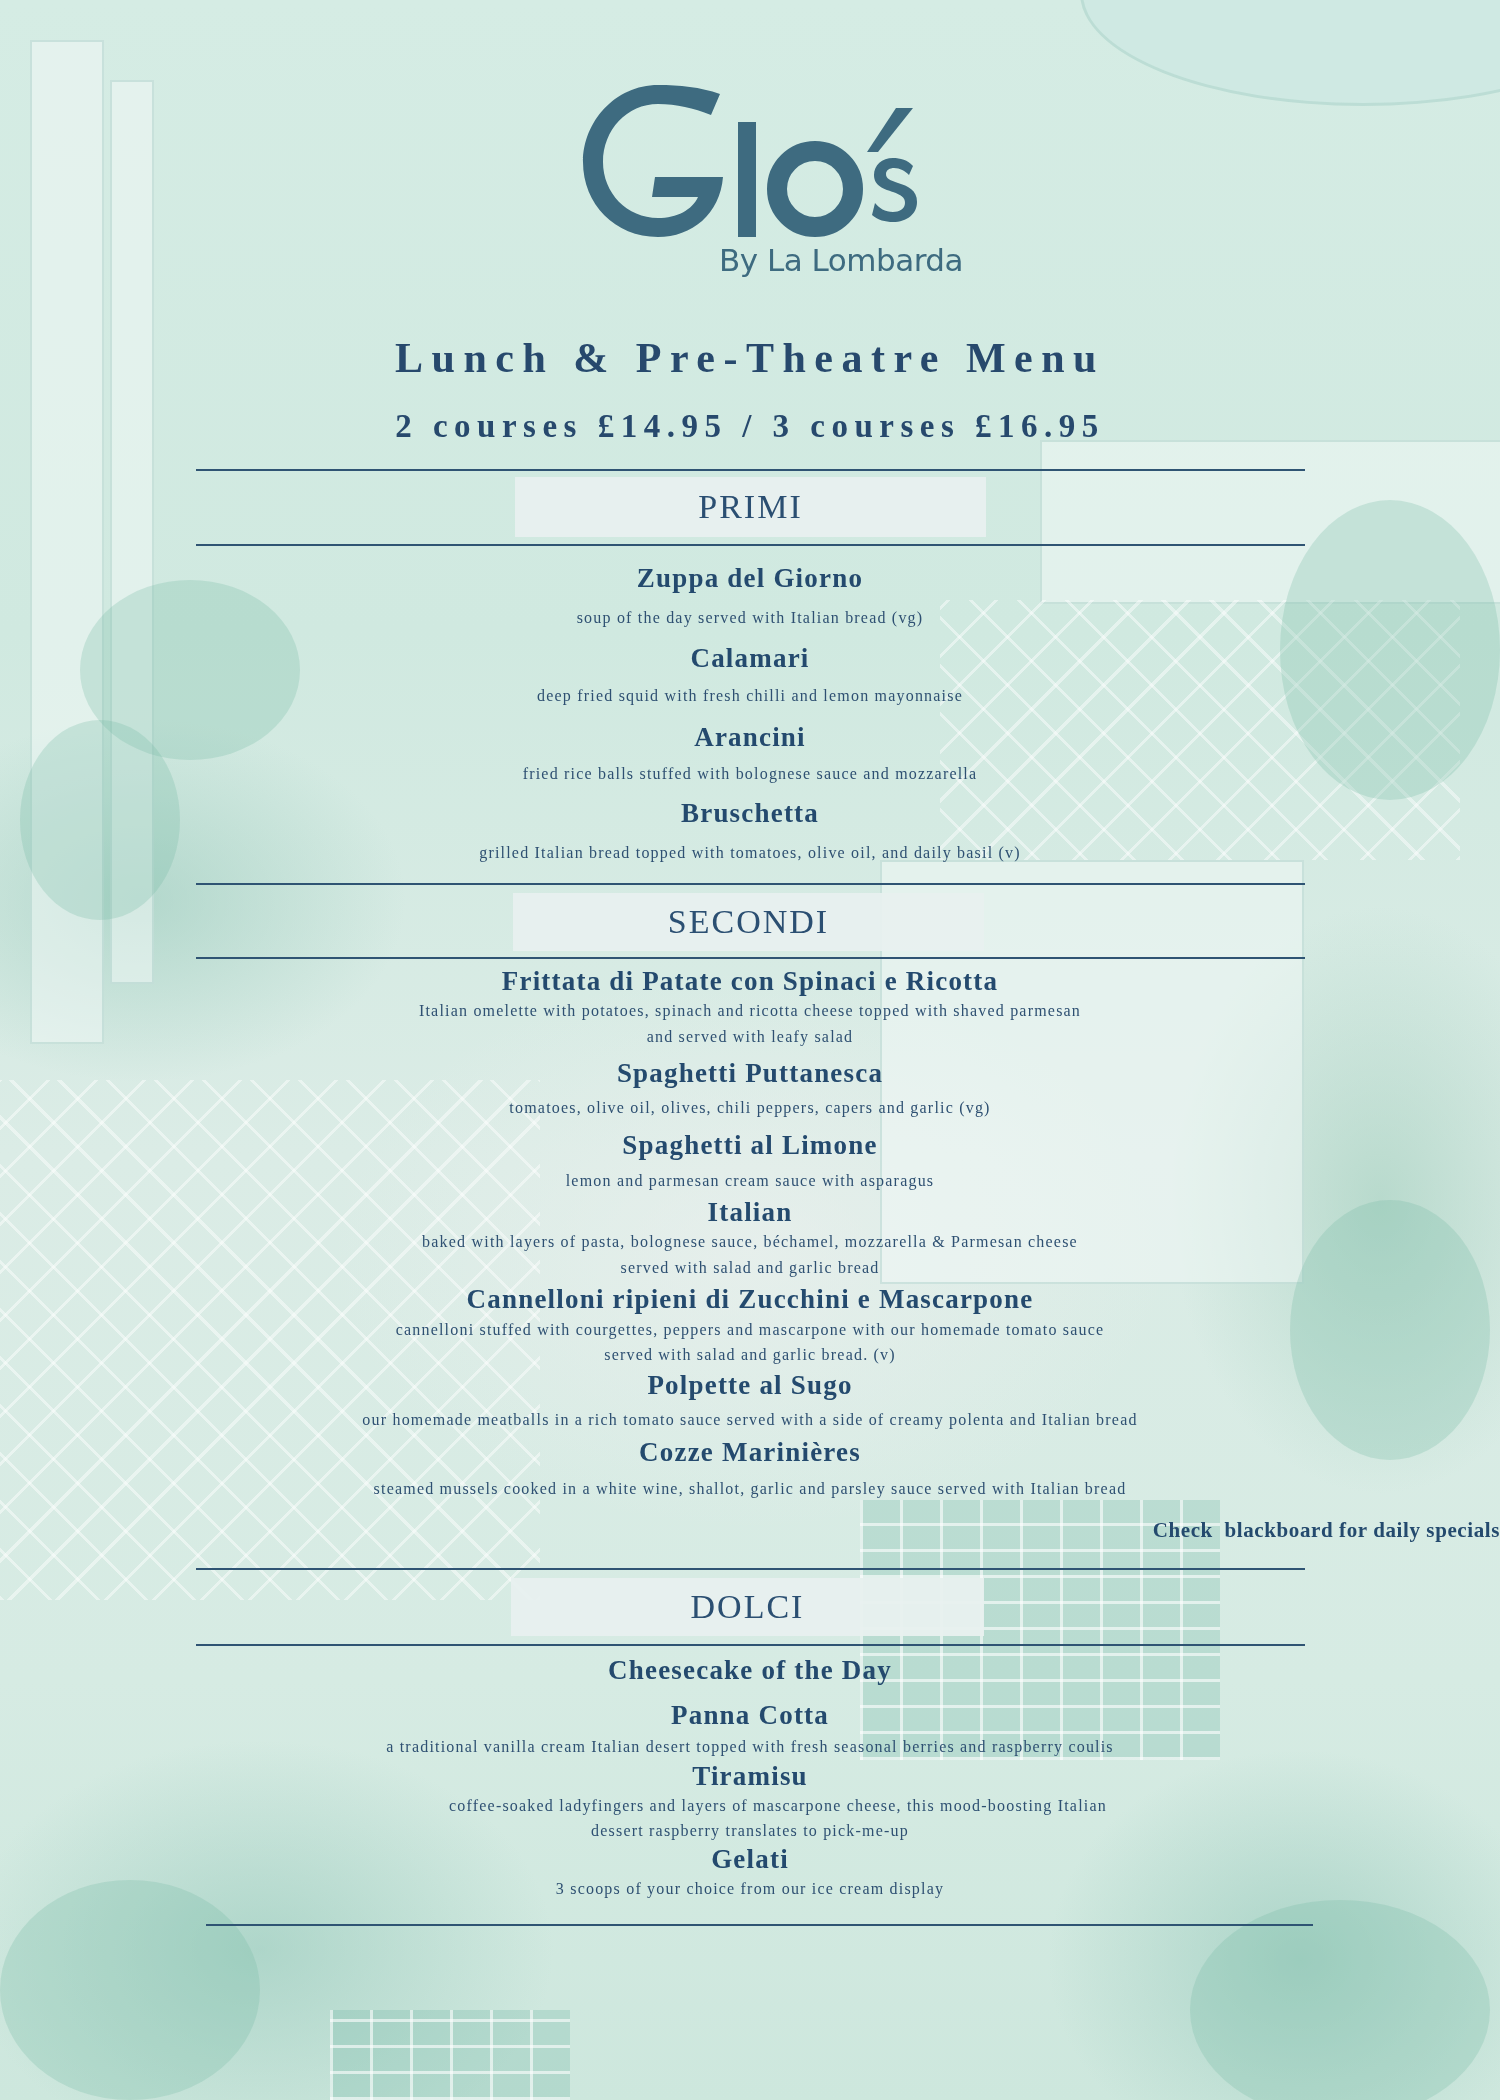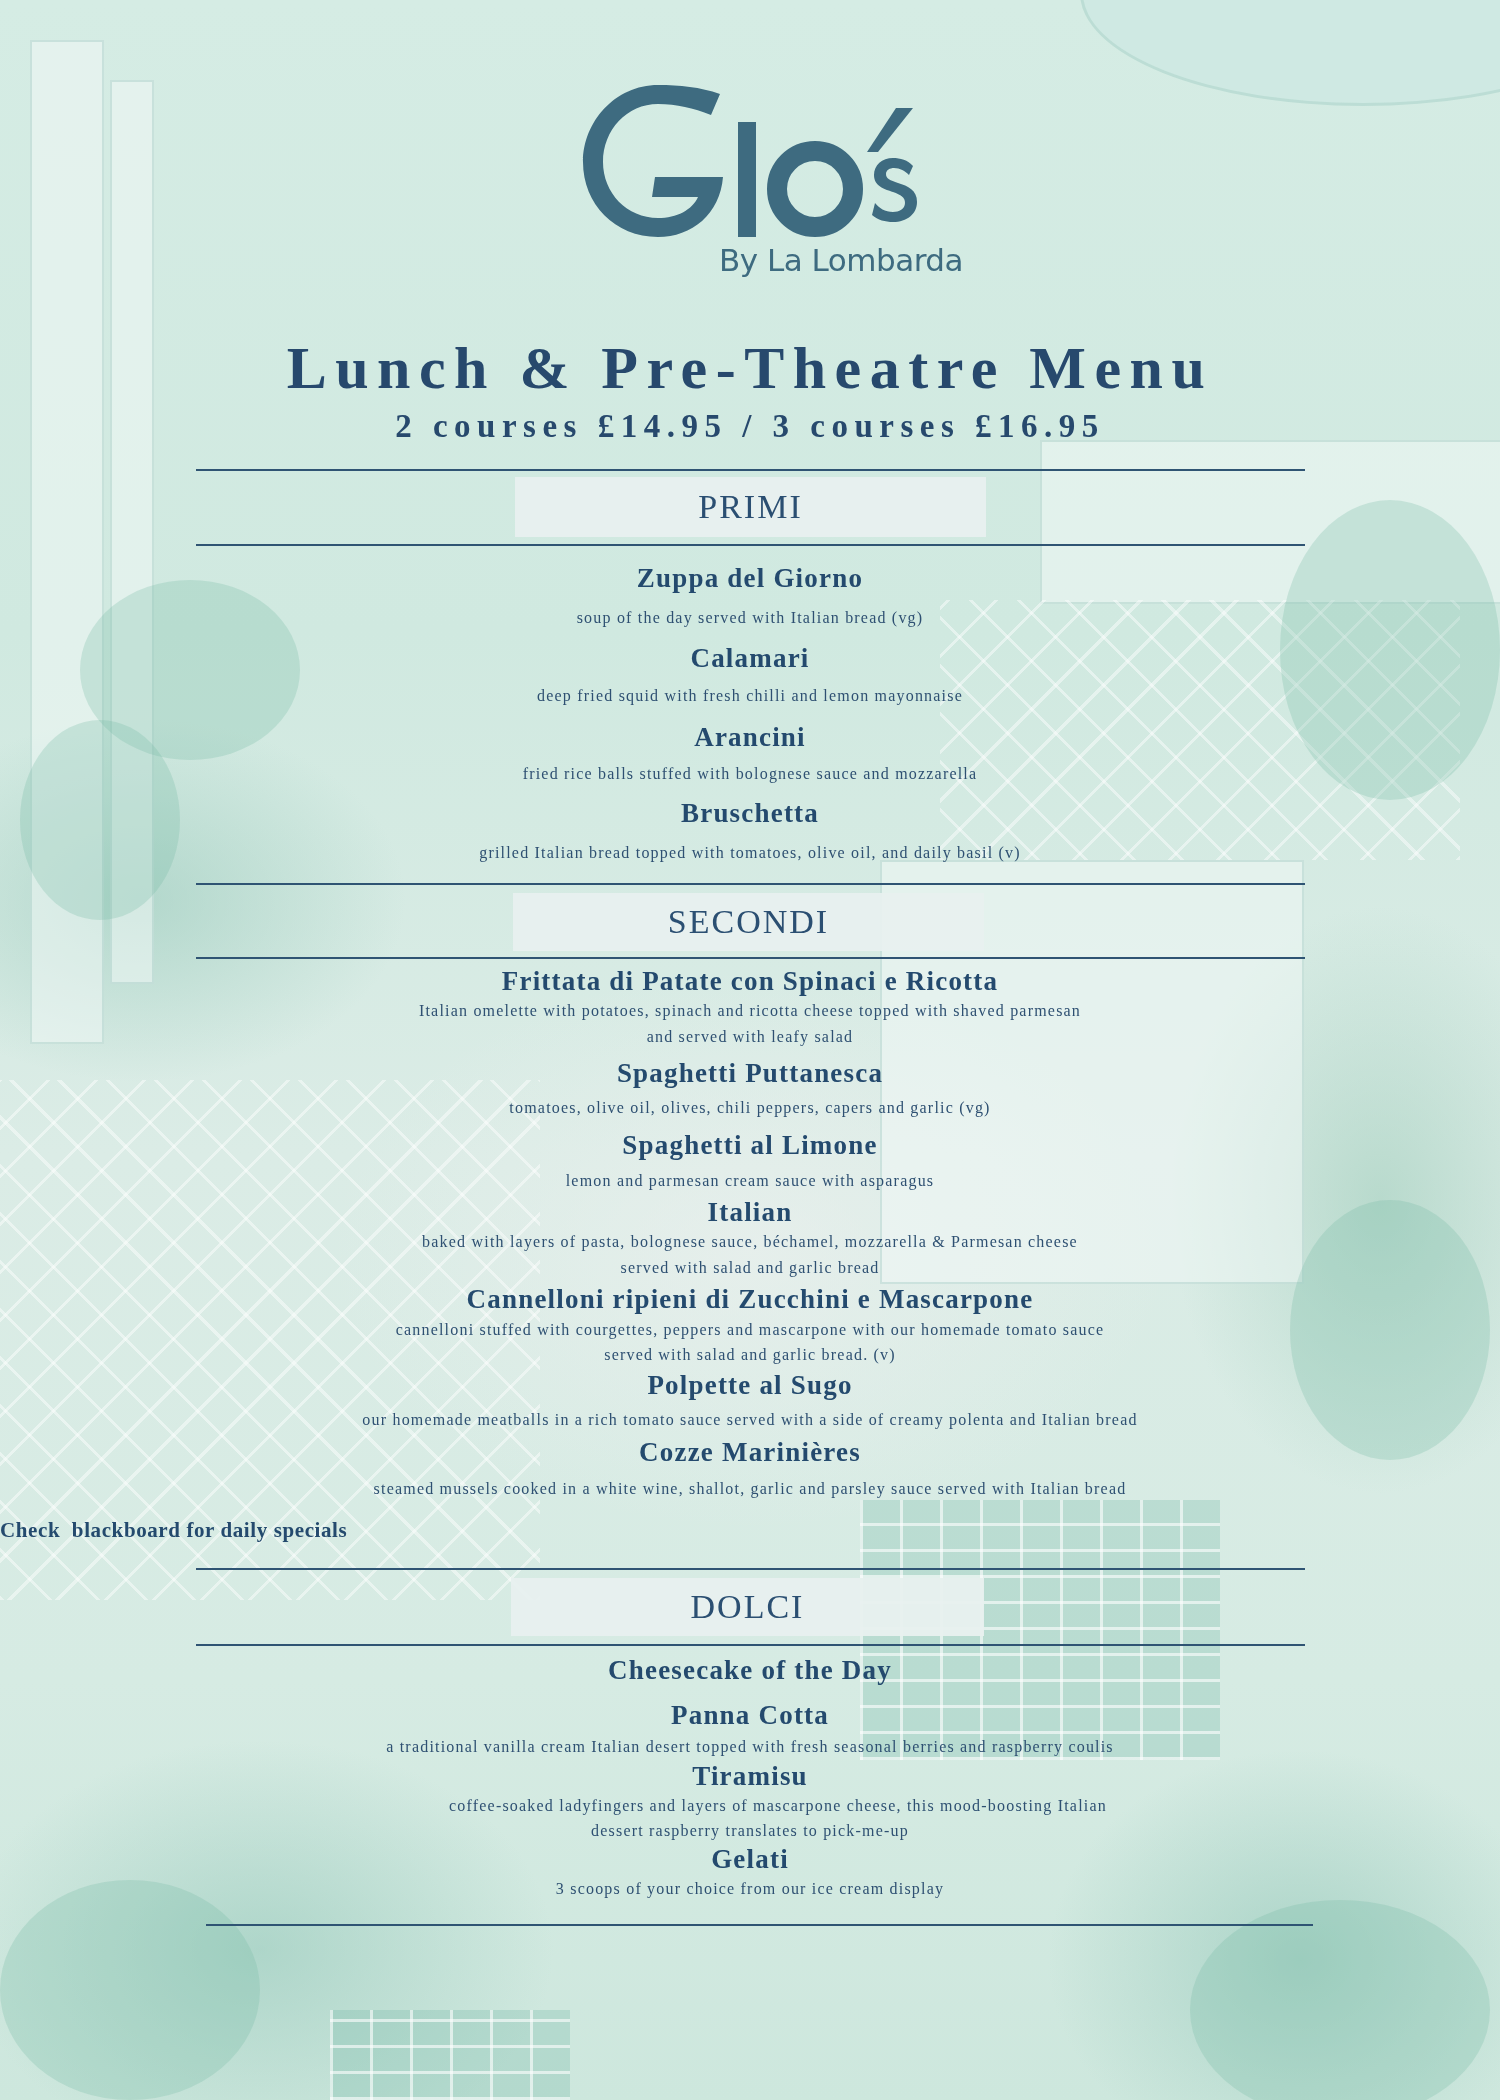--- a/index.html
+++ b/index.html
@@ -36,21 +36,21 @@
   .logo svg { width: 100%; height: 100%; display: block; }
   .logo-sub {
     position: absolute; left: 118px; top: 160px;
     font-family: "DejaVu Sans", "Liberation Sans", sans-serif;
     font-size: 31px; color: #3e6b80; letter-spacing: -0.5px; white-space: nowrap; margin-left: 21px;
   }
 
   .center { position: absolute; left: 0; width: 1500px; text-align: center; white-space: nowrap; }
 
   .title {
-    top: 334px; font-size: 60px; font-weight: bold; letter-spacing: 8.5px;
+    top: 334px; font-size: 42px; font-weight: bold; letter-spacing: 8.5px;
     color: #27496d;
   }
   .subtitle {
     top: 408px; font-size: 33px; font-weight: bold; letter-spacing: 6.5px;
     color: #27496d;
   }
 
   .rule { position: absolute; height: 2px; background: #2f5473; }
 
   .section-box {
@@ -65,21 +65,21 @@
     position: absolute; left: 0; width: 1500px; text-align: center;
     font-size: 27px; font-weight: bold; letter-spacing: 1.2px; color: #244a6e;
     white-space: nowrap;
   }
   .item-desc {
     position: absolute; left: 0; width: 1500px; text-align: center;
     font-size: 16px; letter-spacing: 1.2px; color: #2e5072; line-height: 25px;
     white-space: nowrap;
   }
   .note {
-    position: absolute; left: 0; width: 1500px; text-align: left;
+    position: absolute; left: 0; width: 1500px; text-align: right;
     font-size: 21px; font-weight: bold; letter-spacing: 0.6px; color: #244a6e; white-space: pre;
   }
 </style>
 </head>
 <body>
 
 <div class="bg-deco deco-pool" style="left:1080px; top:-120px; width:560px; height:220px;"></div>
 <div class="bg-deco deco-col" style="left:30px; top:40px; width:70px; height:1000px;"></div>
 <div class="bg-deco deco-col" style="left:110px; top:80px; width:40px; height:900px;"></div>
 <div class="bg-deco deco-col" style="left:1040px; top:440px; width:460px; height:160px;"></div>

